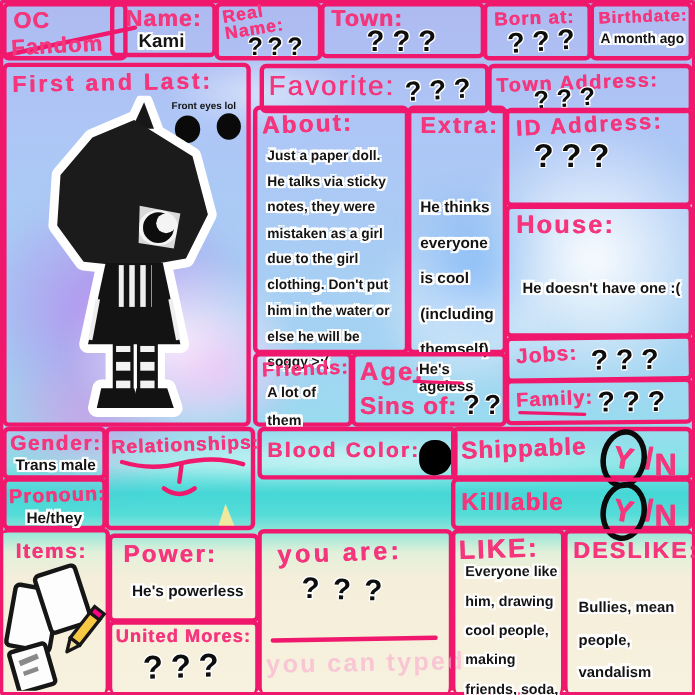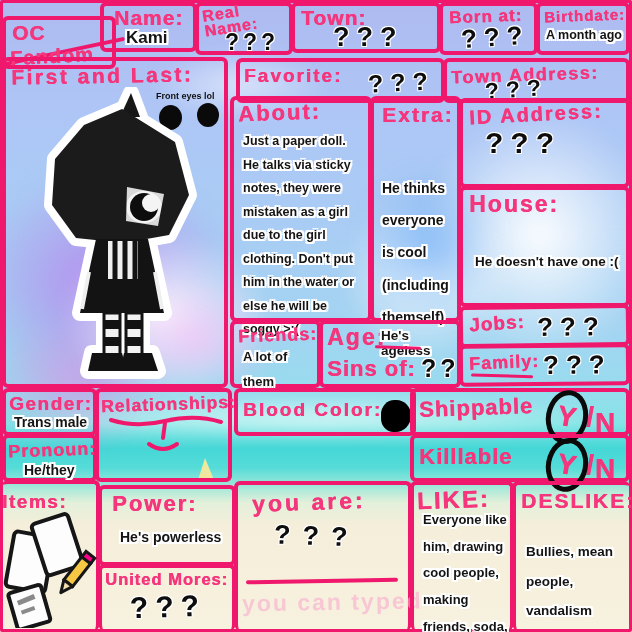--- a/index.html
+++ b/index.html
@@ -50,21 +50,21 @@
   <div class="cloud" style="left:340px;top:190px;width:170px;height:170px;background:radial-gradient(closest-side,rgba(255,255,255,0.8),rgba(255,255,255,0));filter:blur(9px);"></div>
   <div class="cloud" style="left:365px;top:170px;width:130px;height:150px;background:radial-gradient(closest-side,rgba(70,150,245,0.55),rgba(70,150,245,0));filter:blur(12px);"></div>
   <div class="cloud" style="left:150px;top:50px;width:180px;height:70px;background:radial-gradient(closest-side,rgba(255,255,255,0.55),rgba(255,255,255,0));filter:blur(8px);"></div>
   <div class="cloud" style="left:0px;top:395px;width:632px;height:46px;background:radial-gradient(closest-side,rgba(255,255,255,0.65),rgba(255,255,255,0));filter:blur(7px);"></div>
   <div class="cloud" style="left:120px;top:280px;width:160px;height:120px;background:radial-gradient(closest-side,rgba(250,185,245,0.6),rgba(250,185,245,0));filter:blur(9px);"></div>
 
   <div style="position:absolute;left:198px;top:458px;width:0;height:0;border-left:7px solid transparent;border-right:9px solid transparent;border-bottom:22px solid #efe9a0;"></div>
 
   <div style="position:absolute;inset:0;border:3px solid #f0186c;box-sizing:border-box;border-radius:2px;"></div>
 
-  <div class="cell" style="left:2px;top:16px;width:114px;height:53px;">
+  <div class="cell" style="left:2px;top:2px;width:114px;height:53px;">
     <span class="lbl" style="position:absolute;left:6px;top:2px;font-size:21px;">OC</span>
     <div class="pinkline" style="left:-8px;top:30px;width:128px;height:4px;transform:rotate(-12deg);"></div>
     <span class="lbl" style="position:absolute;left:4px;top:26px;font-size:20px;transform:rotate(-3deg);">Fandom</span>
   </div>
 
   <div class="cell" style="left:100px;top:2px;width:97px;height:50px;">
     <span class="lbl" style="position:absolute;left:10px;top:1px;font-size:21px;">Name:</span>
     <span class="val" style="position:absolute;left:22px;top:22px;font-size:17px;">Kami</span>
   </div>
 
@@ -129,21 +129,21 @@
         <rect x="92" y="233" width="16" height="9"></rect>
         <rect x="70" y="250" width="16" height="9"></rect>
         <rect x="92" y="250" width="16" height="9"></rect>
       </g>
       <path d="M58,266 L88,266 L93,284 L54,284 Z" fill="#121212"></path>
       <path d="M90,266 L118,266 L124,284 L86,284 Z" fill="#121212"></path>
     </svg>
   </div>
 
   <div class="cell" style="left:236px;top:58px;width:209px;height:45px;">
-    <span class="lbl" style="position:absolute;left:4px;top:4px;font-size:19px;font-weight:700;letter-spacing:2px;">Favorite:</span>
+    <span class="lbl" style="position:absolute;left:4px;top:4px;font-size:25px;font-weight:400;letter-spacing:2px;">Favorite:</span>
     <span class="qq" style="position:absolute;left:128px;top:8px;font-size:25px;transform:rotate(-3deg);">???</span>
   </div>
 
   <div class="cell" style="left:443px;top:58px;width:187px;height:45px;">
     <span class="lbl" style="position:absolute;left:4px;top:4px;font-size:18px;letter-spacing:1.5px;transform:rotate(-2deg);">Town Address:</span>
     <span class="qq" style="position:absolute;left:38px;top:16px;font-size:23px;transform:rotate(-4deg);">???</span>
   </div>
 
   <div class="cell" style="left:230px;top:96px;width:142px;height:226px;">
     <span class="lbl" style="position:absolute;left:4px;top:2px;font-size:22px;letter-spacing:2px;transform:rotate(-2deg);">About:</span>
@@ -230,21 +230,21 @@
     <div style="position:absolute;left:130px;top:0px;display:flex;align-items:center;">
       <span class="circleY">
           <span class="lbl" style="font-size:28px;">Y</span>
         </span>
       <span class="lbl" style="font-size:28px;">/</span>
       <span class="lbl" style="font-size:28px;transform:translateY(4px);">N</span>
     </div>
   </div>
 
   <div class="cell" style="left:2px;top:480px;width:98px;height:150px;border-bottom:none;border-left:none;">
-    <span class="lbl" style="position:absolute;left:0;top:8px;font-size:19px;letter-spacing:1.5px;">Items:</span>
+    <span class="lbl" style="position:absolute;left:12px;top:8px;font-size:19px;letter-spacing:1.5px;">Items:</span>
     <svg width="96" height="116" viewBox="0 0 96 116" style="position:absolute;left:0px;top:28px;">
       <g transform="rotate(10 28 48)">
         <rect x="8" y="22" width="40" height="56" rx="4" fill="#fdfdfd" stroke="#161616" stroke-width="4"></rect>
       </g>
       <g transform="rotate(-18 54 32)">
         <rect x="36" y="6" width="38" height="54" rx="4" fill="#fdfdfd" stroke="#161616" stroke-width="4"></rect>
       </g>
       <g transform="rotate(38 74 62)">
         <rect x="68" y="44" width="11" height="30" fill="#f6c844" stroke="#161616" stroke-width="3"></rect>
         <polygon points="68,74 79,74 73.5,86" fill="#f3dfa8" stroke="#161616" stroke-width="3" stroke-linejoin="round"></polygon>

